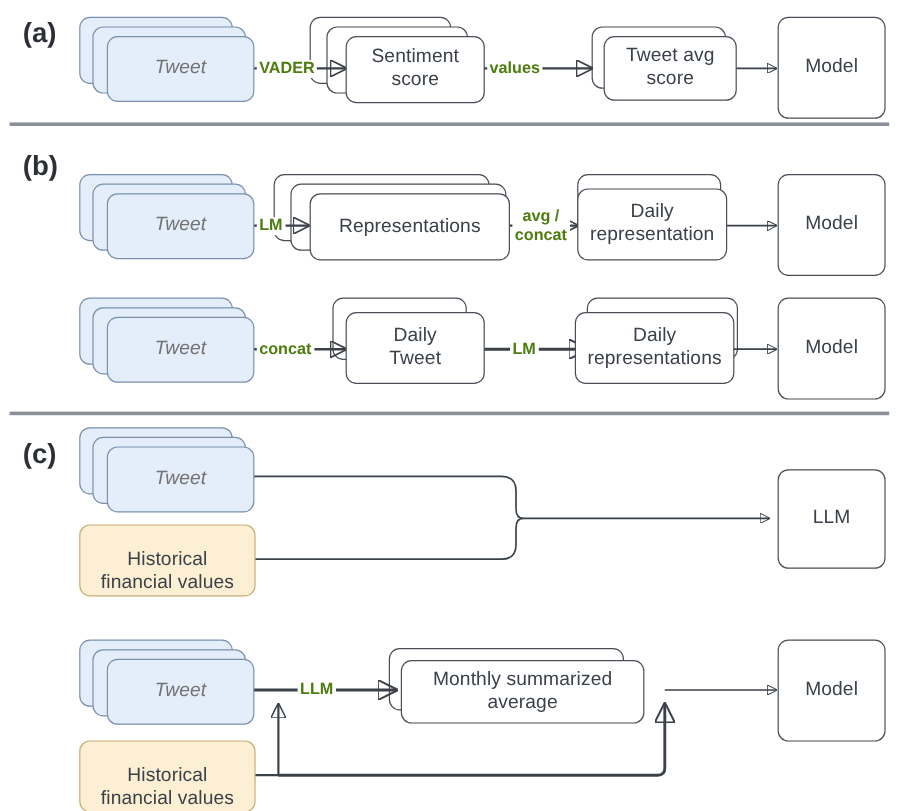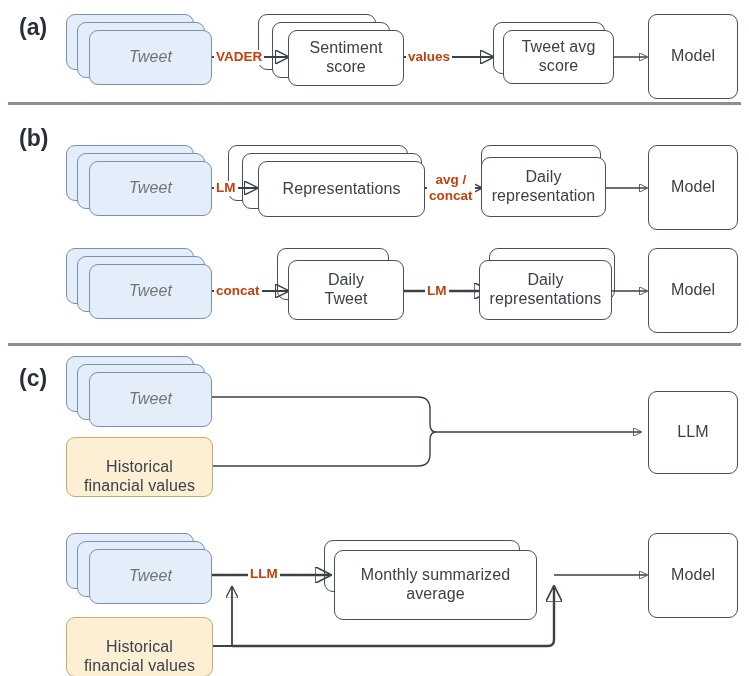--- a/index.html
+++ b/index.html
@@ -69,21 +69,21 @@
     position: absolute;
     font-size: 23px;
     font-weight: bold;
     color: #2b3038;
     z-index: 6;
   }
   .edge-label {
     position: absolute;
     font-size: 13.5px;
     font-weight: bold;
-    color: #c2410c;
+    color: #4d7c0f;
     background: #ffffff;
     padding: 0 2px;
     line-height: 1.1;
     text-align: center;
     z-index: 8;
     white-space: nowrap;
   }
   svg.wires {
     position: absolute;
     left: 0; top: 0;
@@ -220,21 +220,21 @@
   <div class="layer tweet" style="left:66px; top:533px; width:128px; height:56px;"></div>
   <div class="layer tweet" style="left:77px; top:541px; width:128px; height:56px;"></div>
   <div class="node tweet" style="left:89px; top:549px; width:123px; height:55px;">Tweet</div>
 
   <div class="node hist" style="left:66px; top:617px; width:147px; height:60px; flex-direction:column;">
     <span>Historical</span>
     <span>financial values</span>
   </div>
 
   <div class="layer" style="left:324px; top:540px; width:196px; height:52px;"></div>
-  <div class="node" style="left:334px; top:550px; width:203px; height:70px; flex-direction:column;">
+  <div class="node" style="left:334px; top:550px; width:203px; height:53px; flex-direction:column;">
     <span>Monthly summarized</span>
     <span>average</span>
   </div>
 
   <div class="node" style="left:648px; top:533px; width:90px; height:85px;">Model</div>
 
   <div class="edge-label" style="left:248px; top:567px;">LLM</div>
 
 </div>
 

